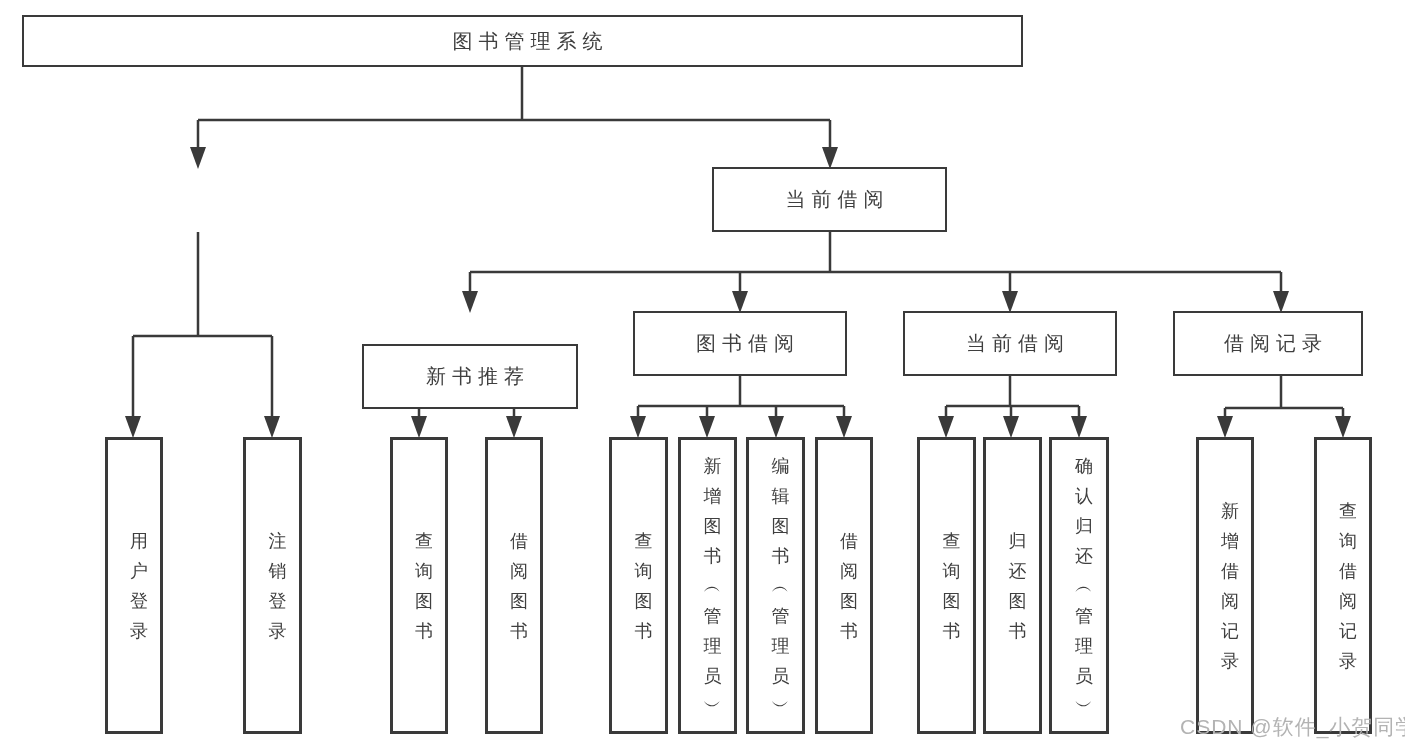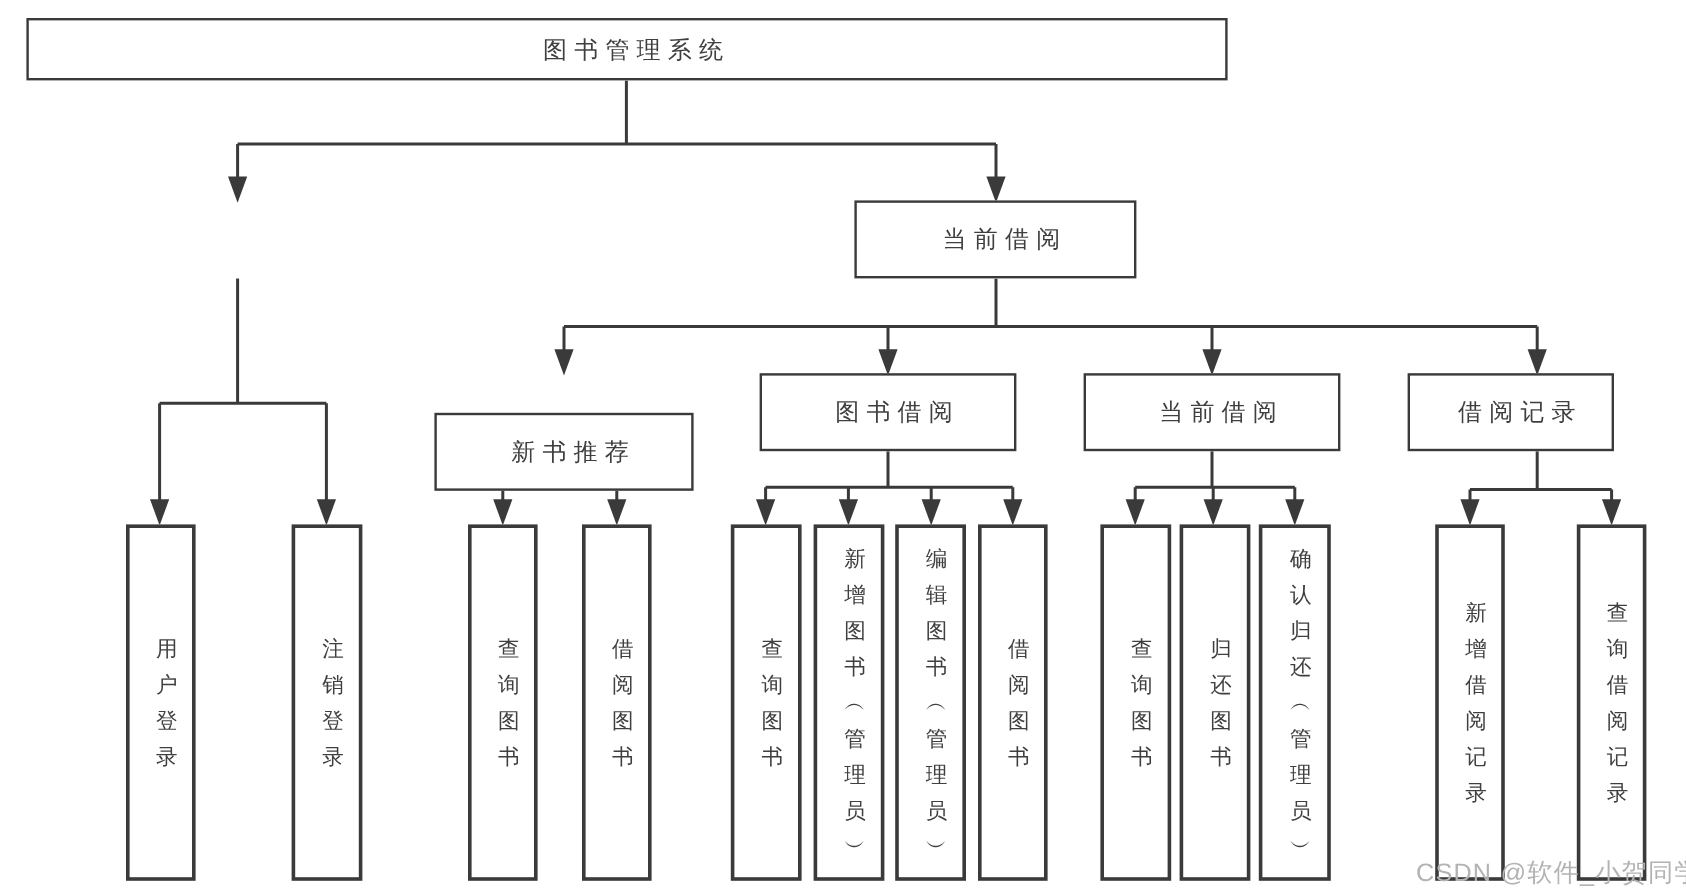--- a/index.html
+++ b/index.html
@@ -86,21 +86,21 @@
       </g>
   </svg>
 
   <div class="node" style="left: 22px; top: 15px; width: 1001px; height: 52px; border-color: rgb(58, 58, 58); color: rgb(63, 63, 63);">图书管理系统</div>
 
   <div class="node" style="left: 712px; top: 167px; width: 235px; height: 65px; border-color: rgb(58, 58, 58); color: rgb(63, 63, 63);">当前借阅</div>
 
   <div class="node" style="left: 362px; top: 311px; width: 216px; height: 65px; border-color: rgb(58, 58, 58); color: rgb(63, 63, 63); margin-top: 33px;">新书推荐</div>
   <div class="node" style="left: 903px; top: 311px; width: 214px; height: 65px; border-color: rgb(58, 58, 58); color: rgb(63, 63, 63);">当前借阅</div>
   <div class="node" style="left: 633px; top: 311px; width: 214px; height: 65px; border-color: rgb(58, 58, 58); color: rgb(63, 63, 63);">图书借阅</div>
-  <div class="node" style="left: 1173px; top: 311px; width: 172px; height: 65px; border-color: rgb(58, 58, 58); color: rgb(63, 63, 63);">借阅记录</div>
+  <div class="node" style="left: 1173px; top: 311px; width: 190px; height: 65px; border-color: rgb(58, 58, 58); color: rgb(63, 63, 63);">借阅记录</div>
 
   <div class="node leaf" style="left: 105px; top: 437px; width: 58px; height: 297px; border-color: rgb(58, 58, 58); color: rgb(63, 63, 63);">
       <div class="vchar">用</div>
       <div class="vchar">户</div>
       <div class="vchar">登</div>
       <div class="vchar">录</div>
     </div>
   <div class="node leaf" style="left: 243px; top: 437px; width: 59px; height: 297px; border-color: rgb(58, 58, 58); color: rgb(63, 63, 63);">
       <div class="vchar">注</div>
       <div class="vchar">销</div>

